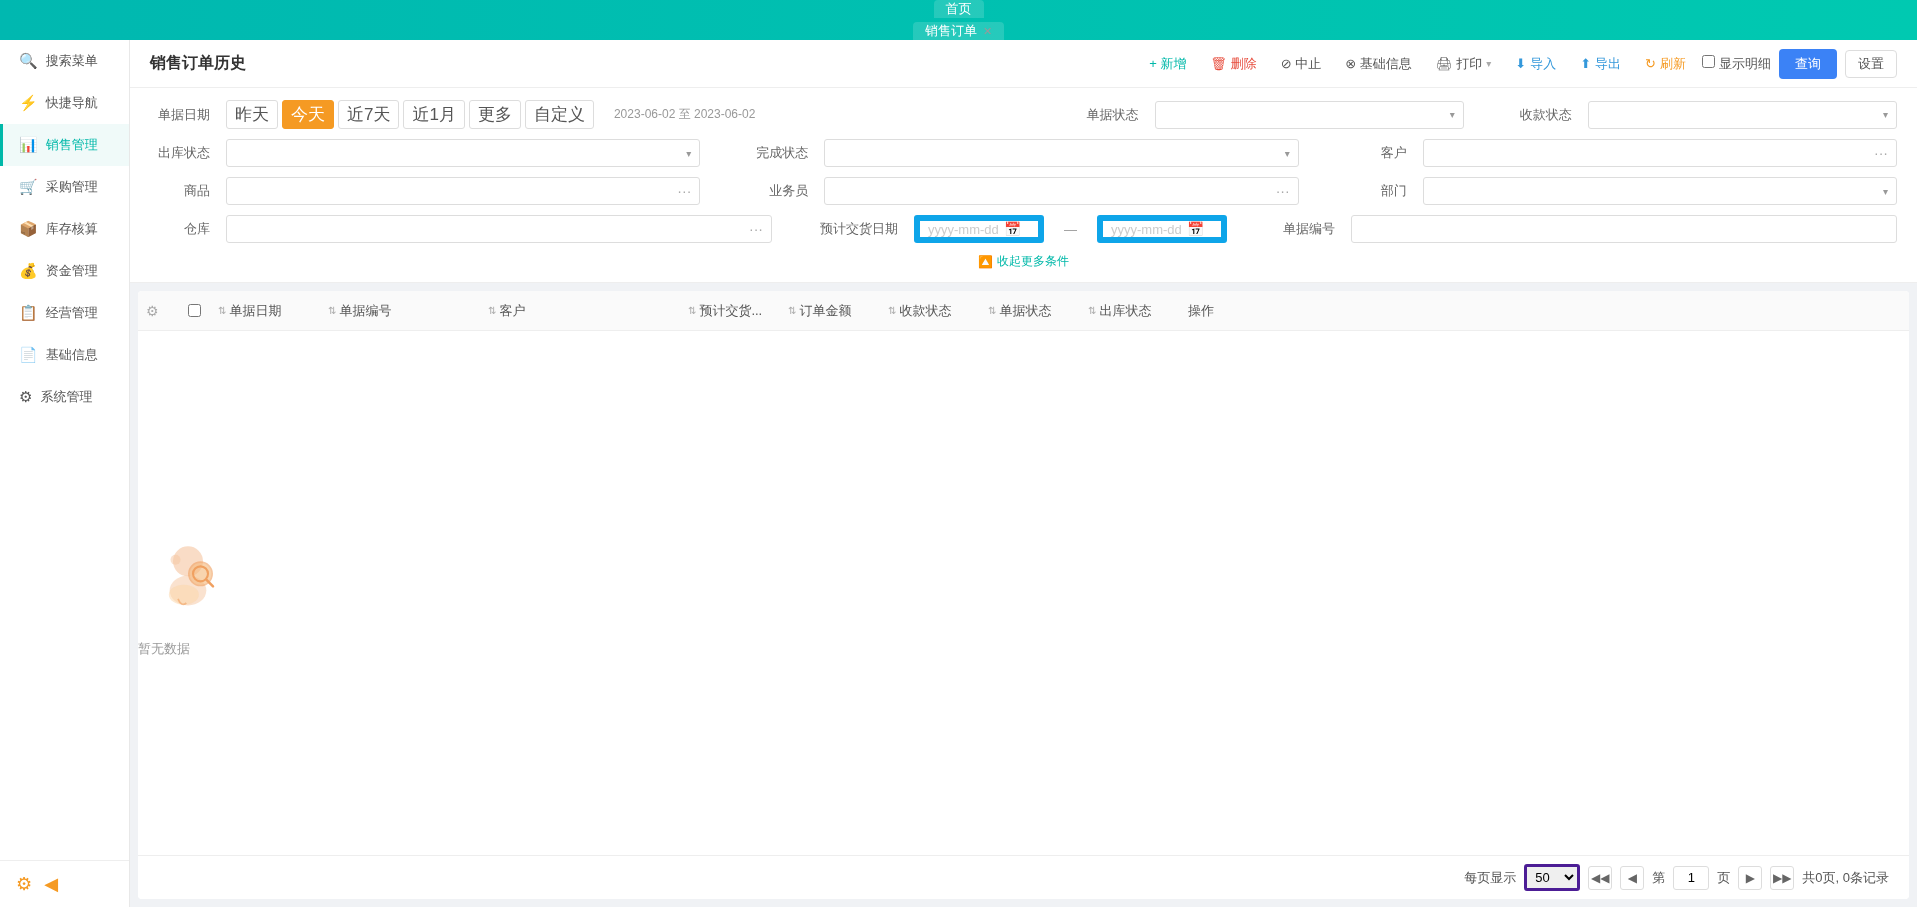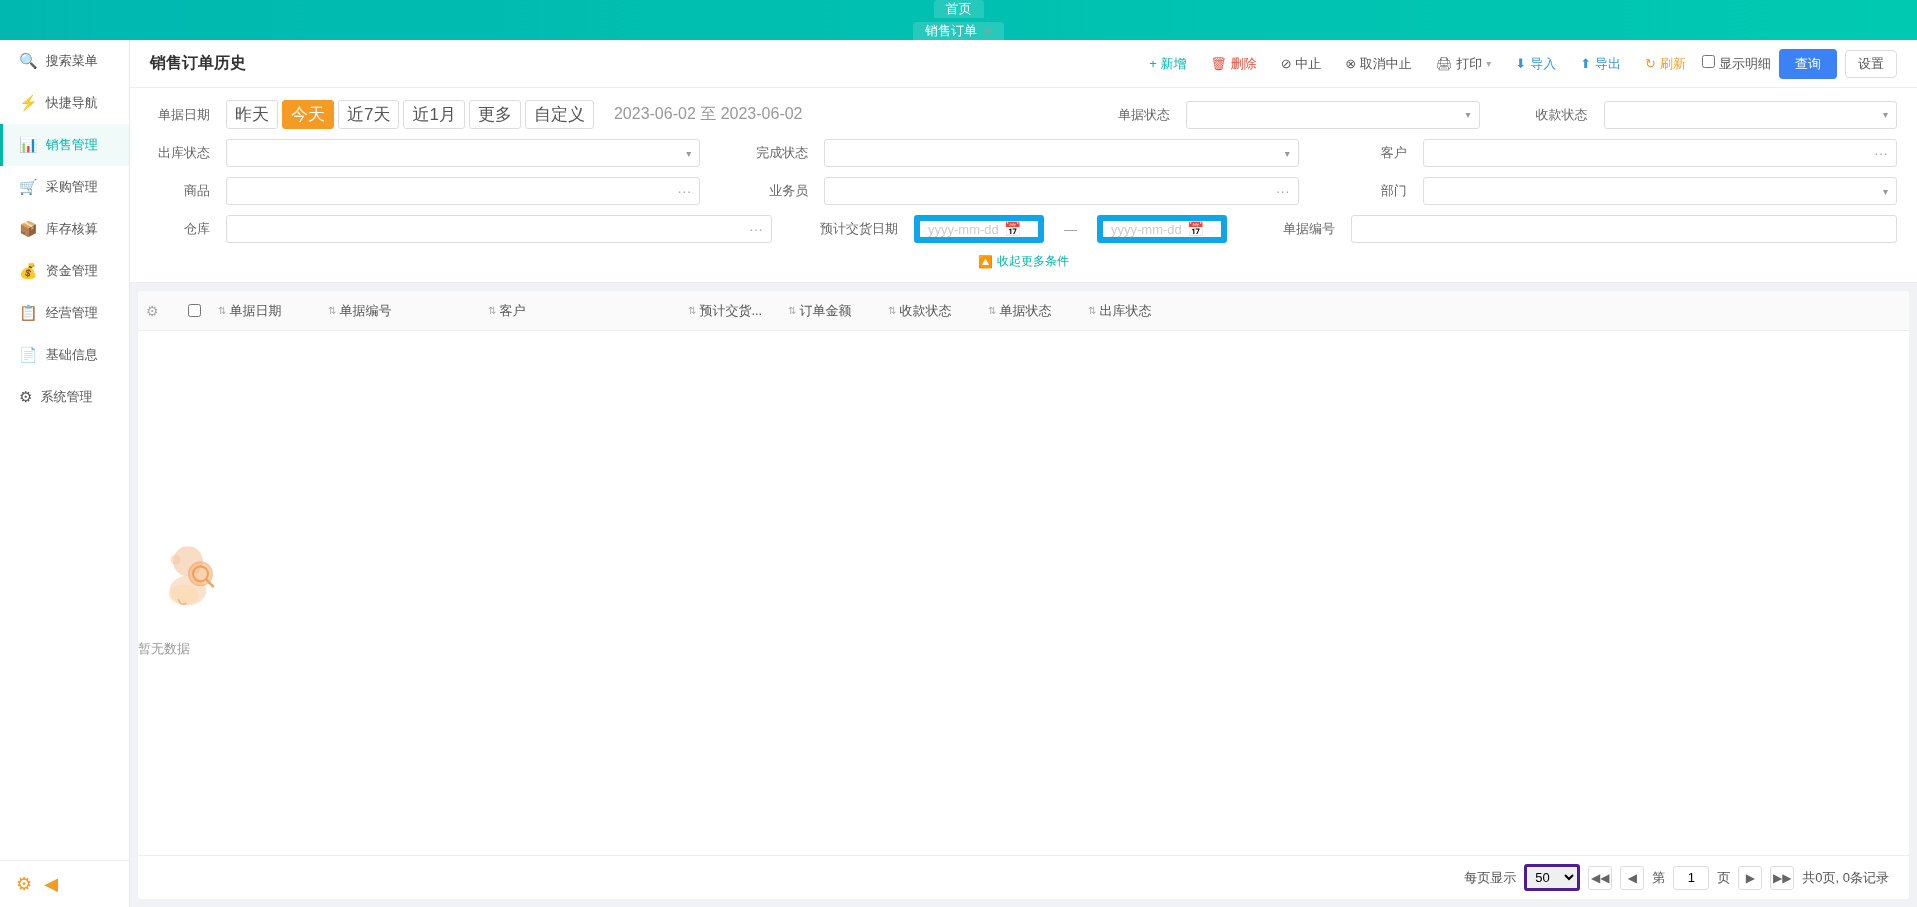--- a/index.html
+++ b/index.html
@@ -202,21 +202,21 @@
       cursor: pointer;
       font-size: 17px;
       color: #555;
     }
     .date-btn.active {
       background: #f59a23;
       color: #fff;
       border-color: #f59a23;
     }
     .date-range-text {
-      font-size: 16px;
+      font-size: 12px;
       color: #999;
       margin-left: 4px;
     }
     .filter-select {
       flex: 1;
       height: 28px;
       border: 1px solid #ddd;
       border-radius: 3px;
       background: #fff;
       padding: 0 8px;
@@ -444,21 +444,21 @@
   </div>
 
   <div class="content">
 
     <div class="page-header">
       <span class="page-title">销售订单历史</span>
       <div class="toolbar">
         <button class="toolbar-btn primary">+ 新增</button>
         <button class="toolbar-btn red">🗑 删除</button>
         <button class="toolbar-btn">⊘ 中止</button>
-        <button class="toolbar-btn">⊗ 取消中止</button>
+        <button class="toolbar-btn">⊗ 基础信息</button>
         <button class="toolbar-btn">
           <span>🖨</span>
           
           打印 <span style="color:#aaa;font-size:10px;">▾</span>
         </button>
         <button class="toolbar-btn blue">
           <span>⬇</span> 导入
         </button>
         <button class="toolbar-btn blue">
           <span>⬆</span> 导出
@@ -614,20 +614,23 @@
           <span class="th-sort">⇅</span>
           <span>收款状态</span>
         </div>
         <div class="th-cell col-status">
           <span class="th-sort">⇅</span>
           <span>单据状态</span>
         </div>
         <div class="th-cell col-out">
           <span class="th-sort">⇅</span>
           <span>出库状态</span>
+        </div>
+        <div class="th-cell col-action">
+          <span>操作</span>
         </div>
       </div>
 
       <div class="table-body">
         <div class="empty-svg-container">
           <svg viewBox="0 0 120 120" xmlns="http://www.w3.org/2000/svg" width="100" height="100">
 
             <circle cx="60" cy="40" r="18" fill="#f5c5a0" opacity="0.6"></circle>
             <ellipse cx="60" cy="75" rx="22" ry="18" fill="#f5c5a0" opacity="0.5"></ellipse>
             <circle cx="75" cy="55" r="14" fill="#f5b87a" opacity="0.6" stroke="#f0a060" stroke-width="2"></circle>

